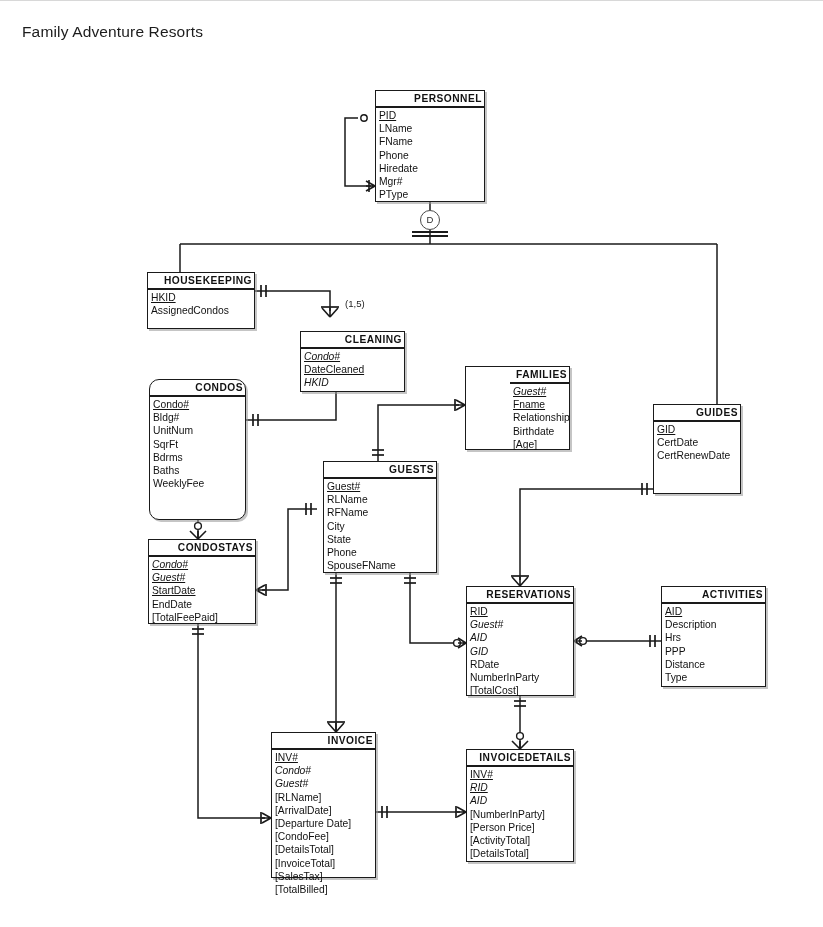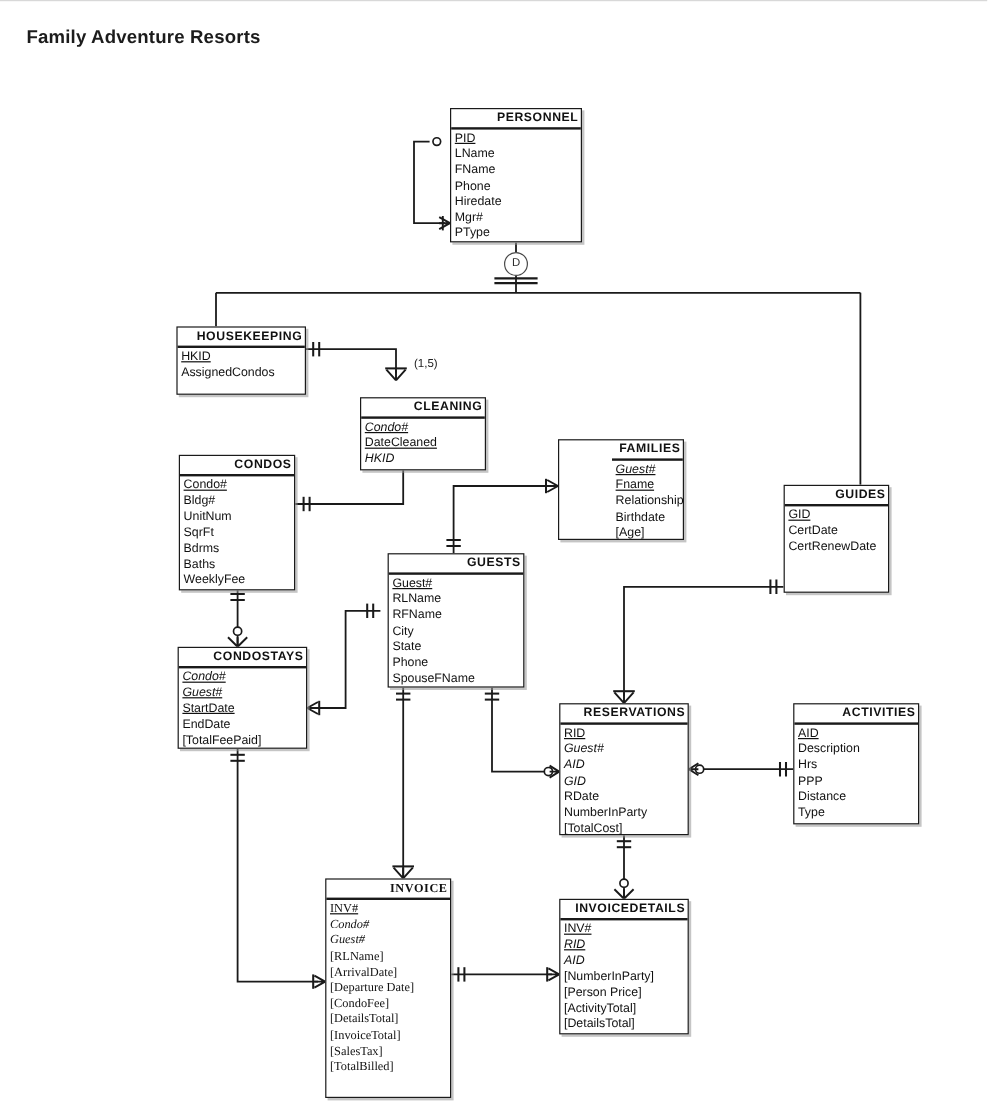--- a/index.html
+++ b/index.html
@@ -16,21 +16,21 @@
     overflow: hidden;
   }
   #topline {
     position: absolute; left: 0; top: 0; width: 823px; height: 1px;
     background: #d8d8d8;
   }
   #page-title {
     position: absolute;
     left: 22px; top: 23px;
     font-size: 15.5px;
-    font-weight: bold;
+    font-weight: normal;
     color: #1c1c1c;
     letter-spacing: 0.15px;
   }
   #canvas {
     position: absolute; left: 0; top: 0; width: 823px; height: 927px;
   }
   svg#wires { position: absolute; left: 0; top: 0; width: 823px; height: 927px; }
 
   .entity {
     position: absolute;
@@ -232,21 +232,21 @@
 
     <div class="entity" style="left:300px; top:331px; width:105px; height:61px;">
       <div class="ename">CLEANING</div>
       <div class="attrs">
         <div class="attr pkfk">Condo#</div>
         <div class="attr pk">DateCleaned</div>
         <div class="attr fk">HKID</div>
       </div>
     </div>
 
-    <div class="entity" style="left:149px; top:379px; width:97px; height:113px;">
+    <div class="entity" style="left:149px; top:379px; width:97px; height:141px;border-radius:10px;">
       <div class="ename">CONDOS</div>
       <div class="attrs">
         <div class="attr pk">Condo#</div>
         <div class="attr">Bldg#</div>
         <div class="attr">UnitNum</div>
         <div class="attr">SqrFt</div>
         <div class="attr">Bdrms</div>
         <div class="attr">Baths</div>
         <div class="attr">WeeklyFee</div>
       </div>
@@ -314,21 +314,21 @@
       <div class="attrs">
         <div class="attr pk">AID</div>
         <div class="attr">Description</div>
         <div class="attr">Hrs</div>
         <div class="attr">PPP</div>
         <div class="attr">Distance</div>
         <div class="attr">Type</div>
       </div>
     </div>
 
-    <div class="entity" style="left:271px; top:732px; width:105px; height:183px;font-family:Liberation Serif, serif;">
+    <div class="entity" style="left:271px; top:732px; width:105px; height:146px;">
       <div class="ename">INVOICE</div>
       <div class="attrs">
         <div class="attr pk">INV#</div>
         <div class="attr fk">Condo#</div>
         <div class="attr fk">Guest#</div>
         <div class="attr">[RLName]</div>
         <div class="attr">[ArrivalDate]</div>
         <div class="attr">[Departure Date]</div>
         <div class="attr">[CondoFee]</div>
         <div class="attr">[DetailsTotal]</div>

